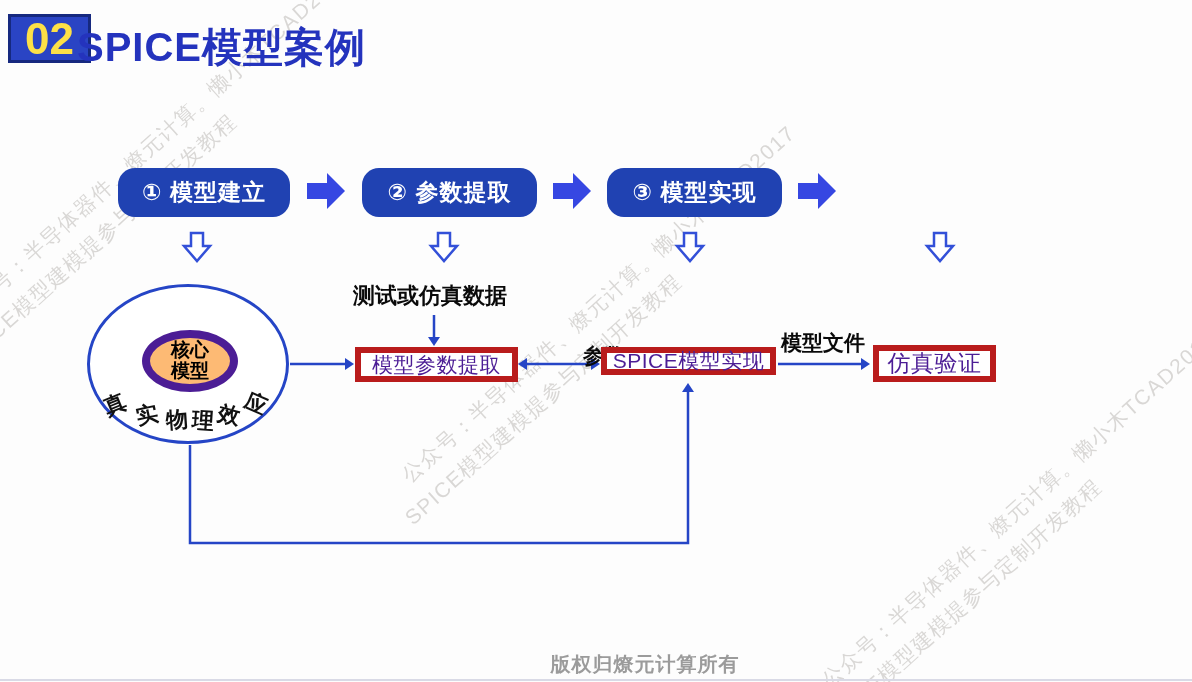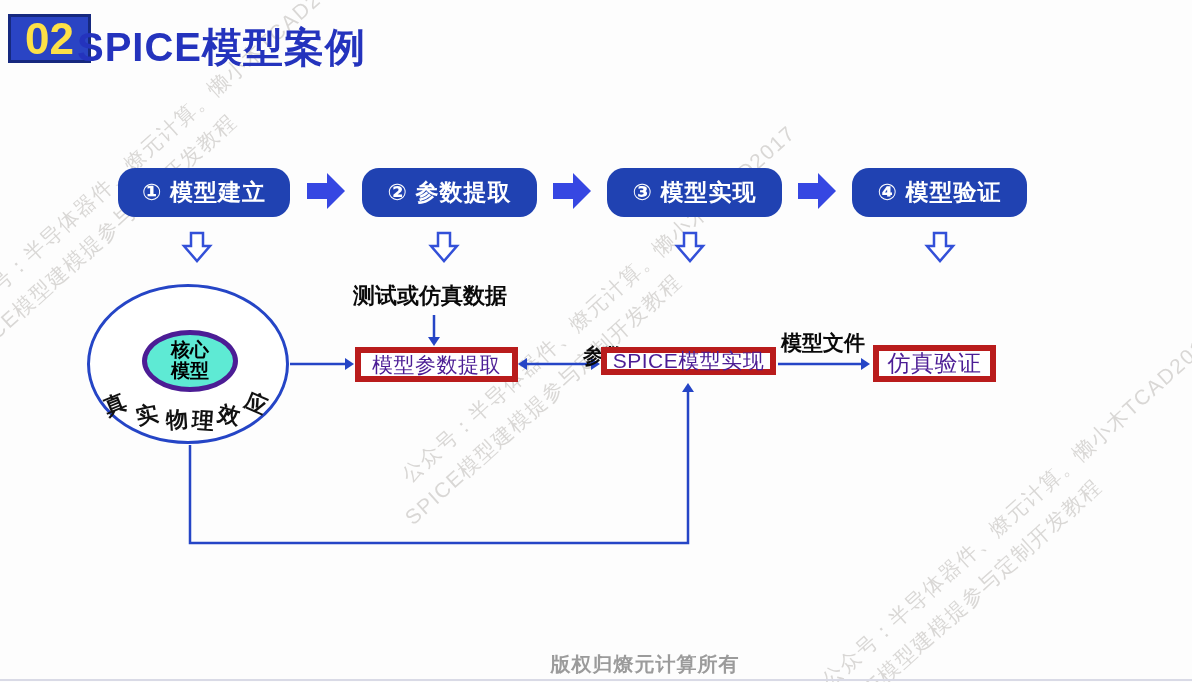--- a/index.html
+++ b/index.html
@@ -70,22 +70,22 @@
     position: absolute; left: 87px; top: 284px;
     width: 202px; height: 160px;
     border: 3px solid #2545c6;
     border-radius: 50%;
     background: #ffffff;
     z-index: 2;
   }
   .inner-ellipse {
     position: absolute; left: 142px; top: 330px;
     width: 96px; height: 62px;
-    background: #5eead4;
-    border: 5px solid #4c1d95;
+    background: #fdba74;
+    border: 8px solid #4c1d95;
     border-radius: 50%;
     display: flex; align-items: center; justify-content: center;
     font-size: 19px; font-weight: 800; color: #000;
     line-height: 1.1; text-align: center;
     white-space: pre-line;
     z-index: 3;
   }
   .effect-char {
     position: absolute;
     font-size: 22px; font-weight: 800; color: #111;
@@ -151,21 +151,20 @@
     <div class="wm-l1">公众号：半导体器件、燎元计算。懒小木TCAD2017</div>
     <div class="wm-l2">SPICE模型建模提参与定制开发教程</div>
   </div>
 
   <div class="badge">02</div>
   <div class="page-title">SPICE模型案例</div>
 
   <div class="flow-box flow-box-1">① 模型建立</div>
   <div class="flow-box flow-box-2">② 参数提取</div>
   <div class="flow-box flow-box-3">③ 模型实现</div>
-  <div class="flow-box flow-box-4">④ 模型验证</div>
 
   <svg class="connector-layer" width="1192" height="682" viewBox="0 0 1192 682">
 
     <polygon points="307,183 327,183 327,173 345,191 327,209 327,199 307,199" fill="#3647e2"></polygon>
     <polygon points="553,183 573,183 573,173 591,191 573,209 573,199 553,199" fill="#3647e2"></polygon>
     <polygon points="798,183 818,183 818,173 836,191 818,209 818,199 798,199" fill="#3647e2"></polygon>
 
     <polygon points="191,233 203,233 203,246 210,246 197,261 184,246 191,246" fill="#ffffff" stroke="#3350d8" stroke-width="2.5"></polygon>
     <polygon points="438,233 450,233 450,246 457,246 444,261 431,246 438,246" fill="#ffffff" stroke="#3350d8" stroke-width="2.5"></polygon>
     <polygon points="684,233 696,233 696,246 703,246 690,261 677,246 684,246" fill="#ffffff" stroke="#3350d8" stroke-width="2.5"></polygon>

